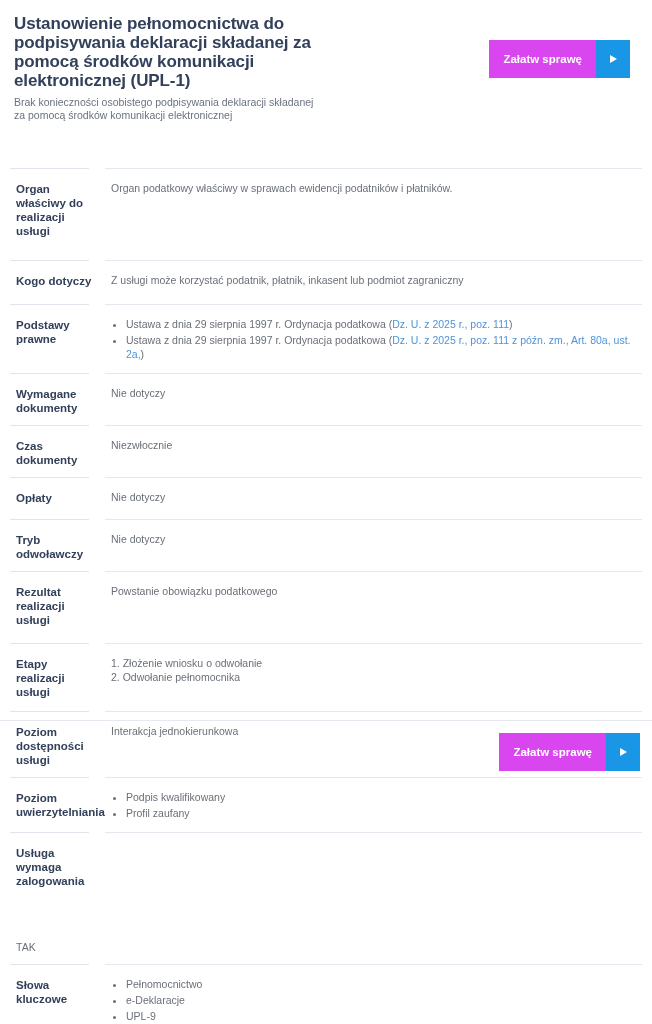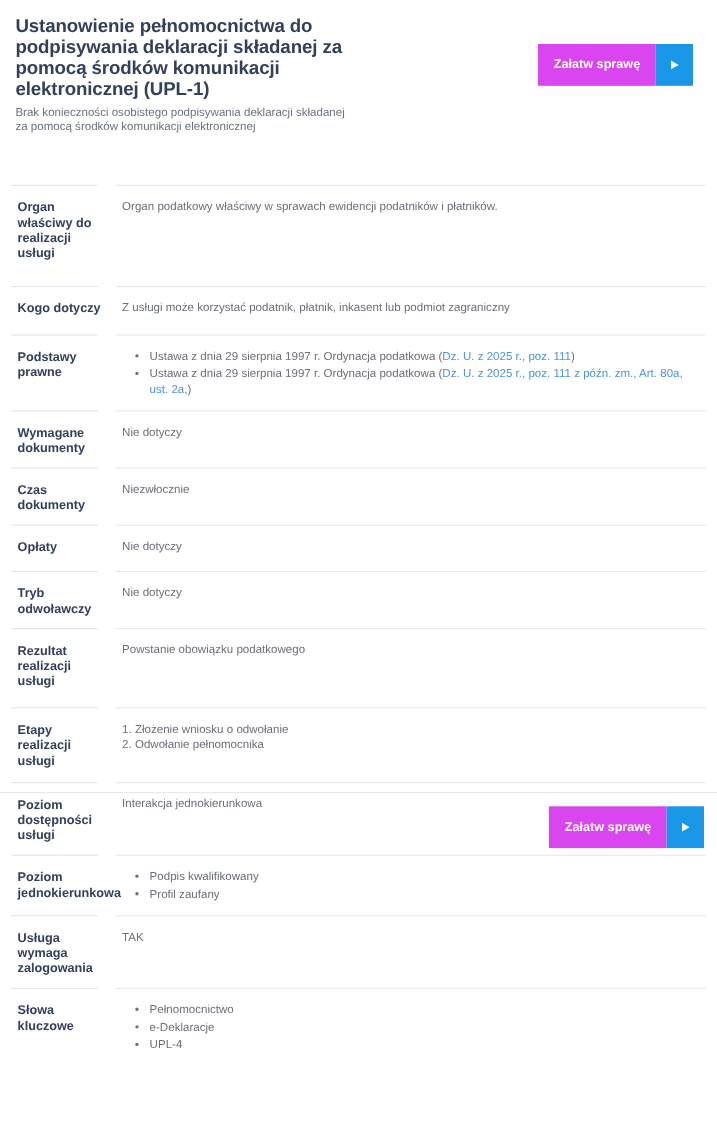--- a/index.html
+++ b/index.html
@@ -128,42 +128,42 @@
     line-height: 14px;
     color: #6a6f78;
   }
   .row-value p { margin: 0; }
   .row-value ul {
     margin: 0;
     padding-left: 13px;
     list-style: disc;
   }
   .row-value li {
-    margin: 0 0 2px 12px;
+    margin: 0 0 2px 2px;
     line-height: 14px;
   }
   .row-value .step { display: block; }
   .lawlink {
     color: #4d93d9;
     text-decoration: none;
   }
 
   
   .h-organ   { min-height: 92px; }
   .h-kogo    { min-height: 44px; }
   .h-podst   { min-height: 56px; }
   .h-wymag   { min-height: 52px; }
   .h-czas    { min-height: 52px; }
   .h-oplaty  { min-height: 42px; }
   .h-tryb    { min-height: 52px; }
   .h-rezult  { min-height: 72px; }
   .h-etapy   { min-height: 68px; }
   .h-poziom  { min-height: 66px; }
   .h-uwierz  { min-height: 52px; }
-  .h-zalog   { min-height: 66px; }
+  .h-zalog   { min-height: 66px; flex-direction: column; }
   .h-slowa   { min-height: 68px; }
 
   
   .footer {
     position: absolute;
     left: 0;
     right: 0;
     bottom: 0;
     height: 64px;
   }
@@ -263,41 +263,41 @@
           <span class="step">2. Odwołanie pełnomocnika</span>
         </div>
       </div>
       <div class="row h-poziom">
         <div class="row-label">Poziom dostępności usługi</div>
         <div class="row-value">
           <p>Interakcja jednokierunkowa</p>
         </div>
       </div>
       <div class="row h-uwierz">
-        <div class="row-label">Poziom jednokierunkowa</div>
+        <div class="row-label">Poziom uwierzytelniania</div>
         <div class="row-value">
           <ul>
             <li>Podpis kwalifikowany</li>
             <li>Profil zaufany</li>
           </ul>
         </div>
       </div>
       <div class="row h-zalog">
         <div class="row-label">Usługa wymaga zalogowania</div>
         <div class="row-value">
           <p>TAK</p>
         </div>
       </div>
       <div class="row h-slowa">
         <div class="row-label">Słowa kluczowe</div>
         <div class="row-value">
           <ul>
             <li>Pełnomocnictwo</li>
             <li>e-Deklaracje</li>
-            <li>UPL-4</li>
+            <li>UPL-9</li>
           </ul>
         </div>
       </div>
     </div>
 
   <div class="footer">
     <div class="footer-divider"></div>
     <div class="footer-inner">
       <button class="cta">
         <span class="cta-label">Załatw sprawę</span>

